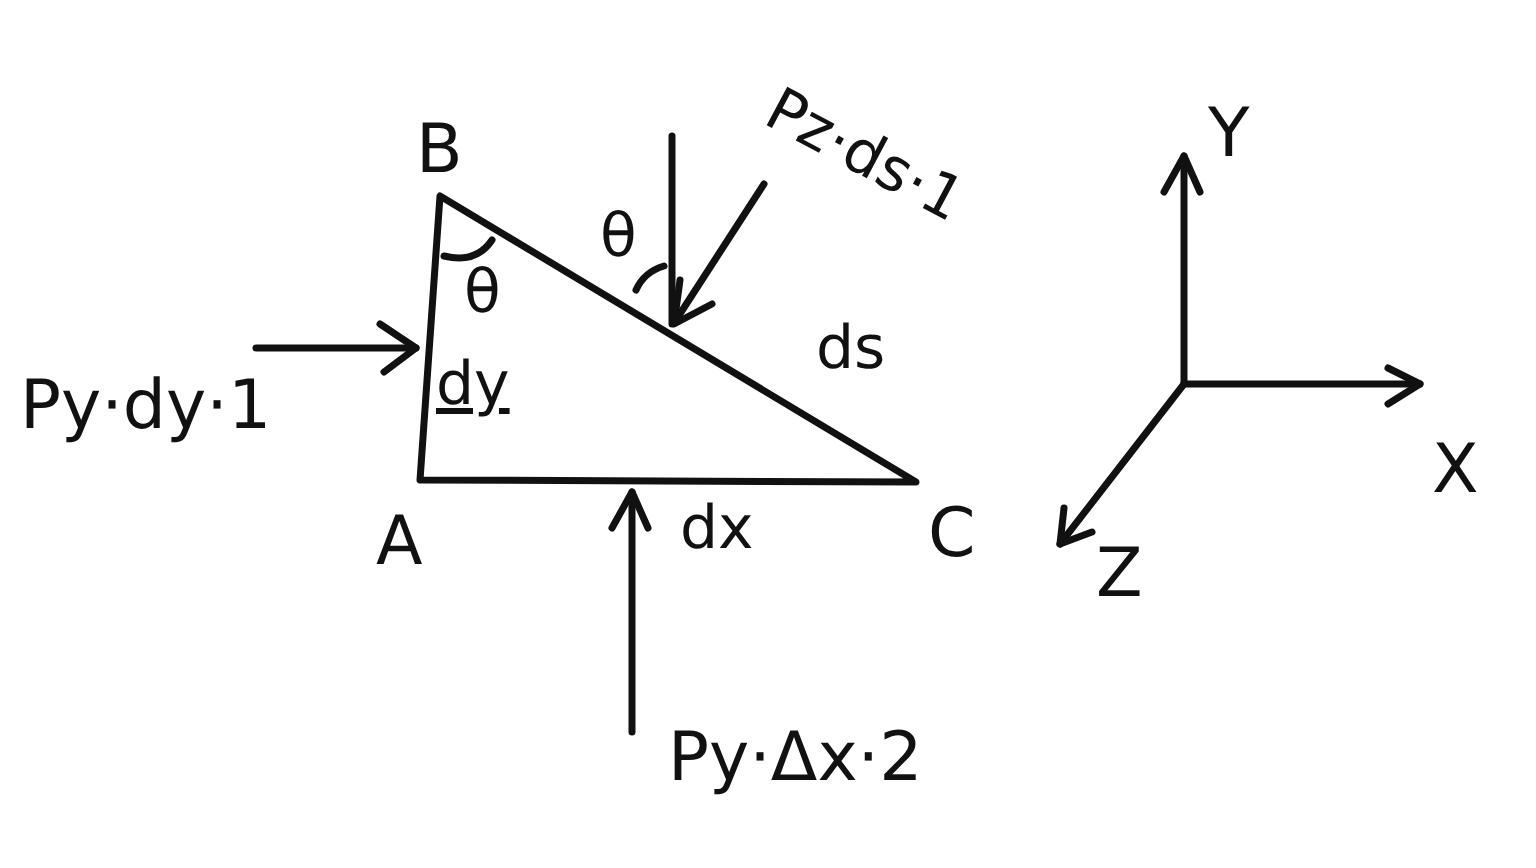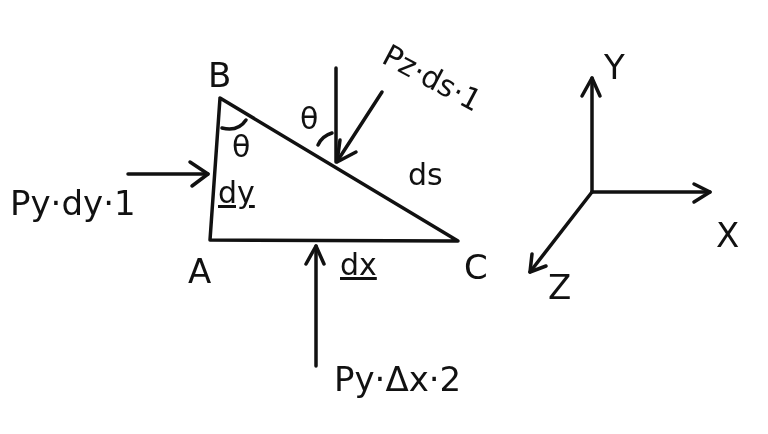--- a/index.html
+++ b/index.html
@@ -43,21 +43,21 @@
   </svg>
 
   <div class="lbl big" style="left:208px; top:58px;">B</div>
   <div class="lbl big" style="left:188px; top:254px;">A</div>
   <div class="lbl big" style="left:464px; top:250px;">C</div>
 
   <div class="lbl mid" style="left:232px; top:132px;">θ</div>
   <div class="lbl mid" style="left:300px; top:104px;">θ</div>
 
   <div class="lbl mid" style="left:218px; top:178px;text-decoration:underline;">dy</div>
-  <div class="lbl mid" style="left:340px; top:250px;text-decoration:underline;">dx</div>
+  <div class="lbl mid" style="left:340px; top:250px;">dx</div>
   <div class="lbl mid" style="left:380px; top:160px;margin-left:28px;">ds</div>
 
   <div class="lbl big" style="left:10px; top:186px;">Py·dy·1</div>
   <div class="lbl big" style="left:334px; top:362px;">Py·Δx·2</div>
   <div class="lbl mid" style="left:392px; top:40px; transform: rotate(28deg); transform-origin: left top;">Pz·ds·1</div>
 
   <div class="lbl big" style="left:604px; top:50px;">Y</div>
   <div class="lbl big" style="left:716px; top:218px;">X</div>
   <div class="lbl big" style="left:548px; top:270px;">Z</div>
 </div>

